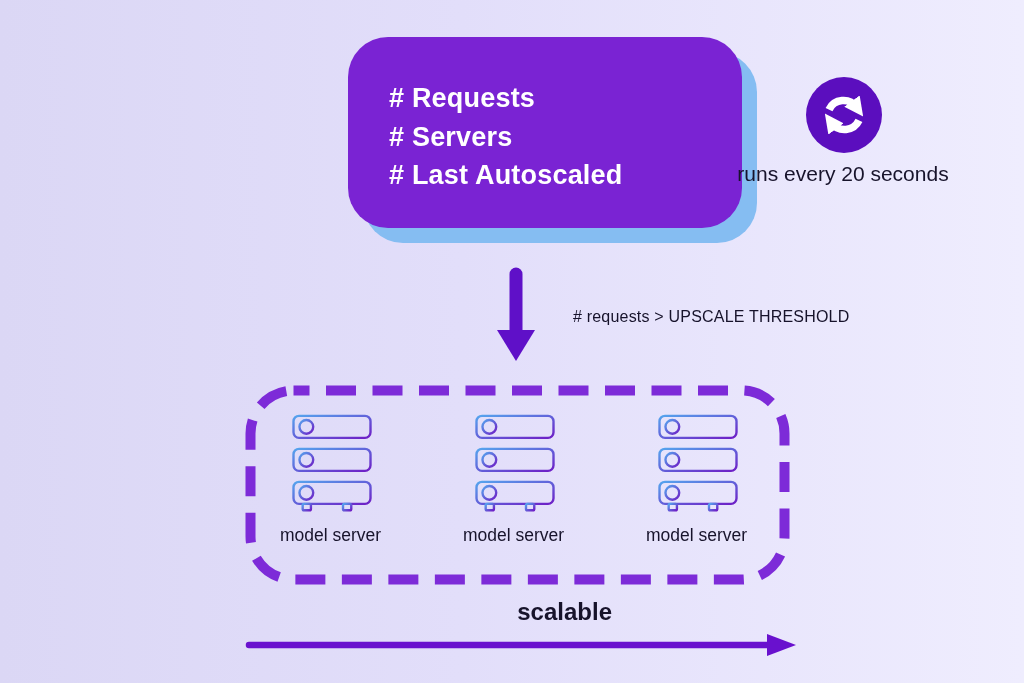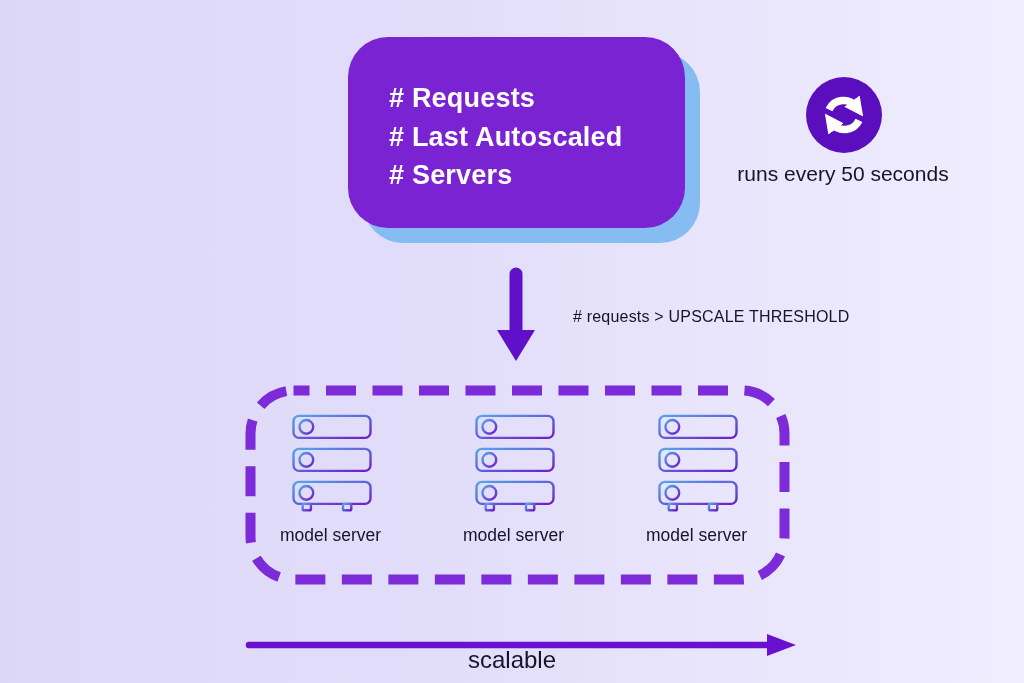--- a/index.html
+++ b/index.html
@@ -7,21 +7,21 @@
     position:relative;
     width:1024px;height:683px;
     overflow:hidden;
     background:linear-gradient(90deg,#dbd7f5 0%,#e2defa 45%,#efedfe 100%);
     font-family:"Liberation Sans",sans-serif;
     color:#17132b;
   }
   
   .metrics-box{
     position:absolute;left:348px;top:37px;
-    width:337px;height:191px;
+    width:394px;height:191px;
     background:#7a23d3;
     border-radius:40px;
     box-shadow:15px 15px 0 #85bdf2;
     box-sizing:border-box;
     padding:42px 0 0 41px;
   }
   .metrics-box .m-line{
     color:#ffffff;
     font-size:27px;font-weight:700;
     line-height:38.5px;
@@ -49,21 +49,21 @@
   .server{position:absolute;top:414px;width:104px;text-align:left;}
   .server.s0{left:280px;}
   .server.s1{left:463px;}
   .server.s2{left:646px;}
   .server-label{
     margin-top:12px;font-size:17.5px;font-weight:500;white-space:nowrap;
   }
   
   .scalable-label{
     position:absolute;left:412px;top:598px;width:200px;
-    text-align:center;font-size:24px;font-weight:400;margin-top:48px;
+    text-align:right;font-size:24px;font-weight:700;
   }
   .scale-arrow{position:absolute;left:244px;top:631px;}
   svg{display:block;}
 </style>
 </head>
 <body>
 
 <div class="canvas">
 
   <svg width="0" height="0" style="position:absolute" aria-hidden="true">
@@ -73,32 +73,32 @@
         <stop offset="1" stop-color="#6e1ec6"></stop>
       </linearGradient>
       <marker id="syncAh" viewBox="0 0 9 9" refX="3.5" refY="4.5" markerWidth="2.5" markerHeight="2.5" orient="auto">
         <path d="M0,0 L9,4.5 L0,9 z" fill="#ffffff"></path>
       </marker>
     </defs>
   </svg>
 
   <div class="metrics-box">
     <div class="m-line"># Requests</div>
+    <div class="m-line"># Servers</div>
     <div class="m-line"># Last Autoscaled</div>
-    <div class="m-line"># Servers</div>
   </div>
 
   <div class="refresh-wrap">
     <svg width="76" height="76" viewBox="0 0 100 100">
       <circle cx="50" cy="50" r="50" fill="#5b0ebe"></circle>
       <path d="M 30.3 42.8 A 21 21 0 0 1 66.2 39.5" stroke="#ffffff" stroke-width="10" fill="none" marker-end="url(#syncAh)"></path>
       <path d="M 69.7 57.2 A 21 21 0 0 1 33.8 60.5" stroke="#ffffff" stroke-width="10" fill="none" marker-end="url(#syncAh)"></path>
     </svg>
   </div>
-  <div class="scheduler-label">runs every 50 seconds</div>
+  <div class="scheduler-label">runs every 20 seconds</div>
 
   <svg class="down-arrow" width="42" height="98" viewBox="0 0 42 98">
     <line x1="21" y1="8" x2="21" y2="66" stroke="#5f10c8" stroke-width="13" stroke-linecap="round"></line>
     <polygon points="2,64 40,64 21,95" fill="#5f10c8"></polygon>
   </svg>
 
   <div class="condition-label"># requests &gt; UPSCALE THRESHOLD</div>
 
   <svg class="pool-border" width="545" height="200" viewBox="0 0 545 200">
     <rect x="5.5" y="5.5" width="534" height="189" rx="43" fill="none" stroke="#7d2bd8" stroke-width="10" stroke-dasharray="30 16.5" stroke-dashoffset="14"></rect>

